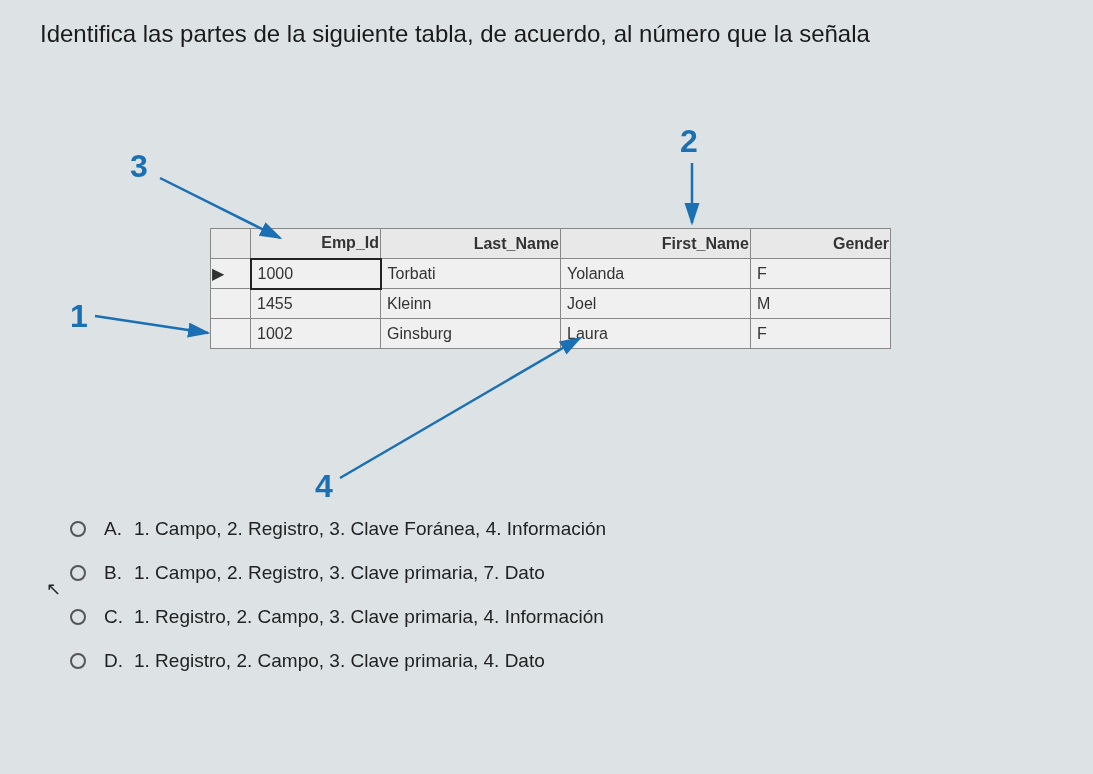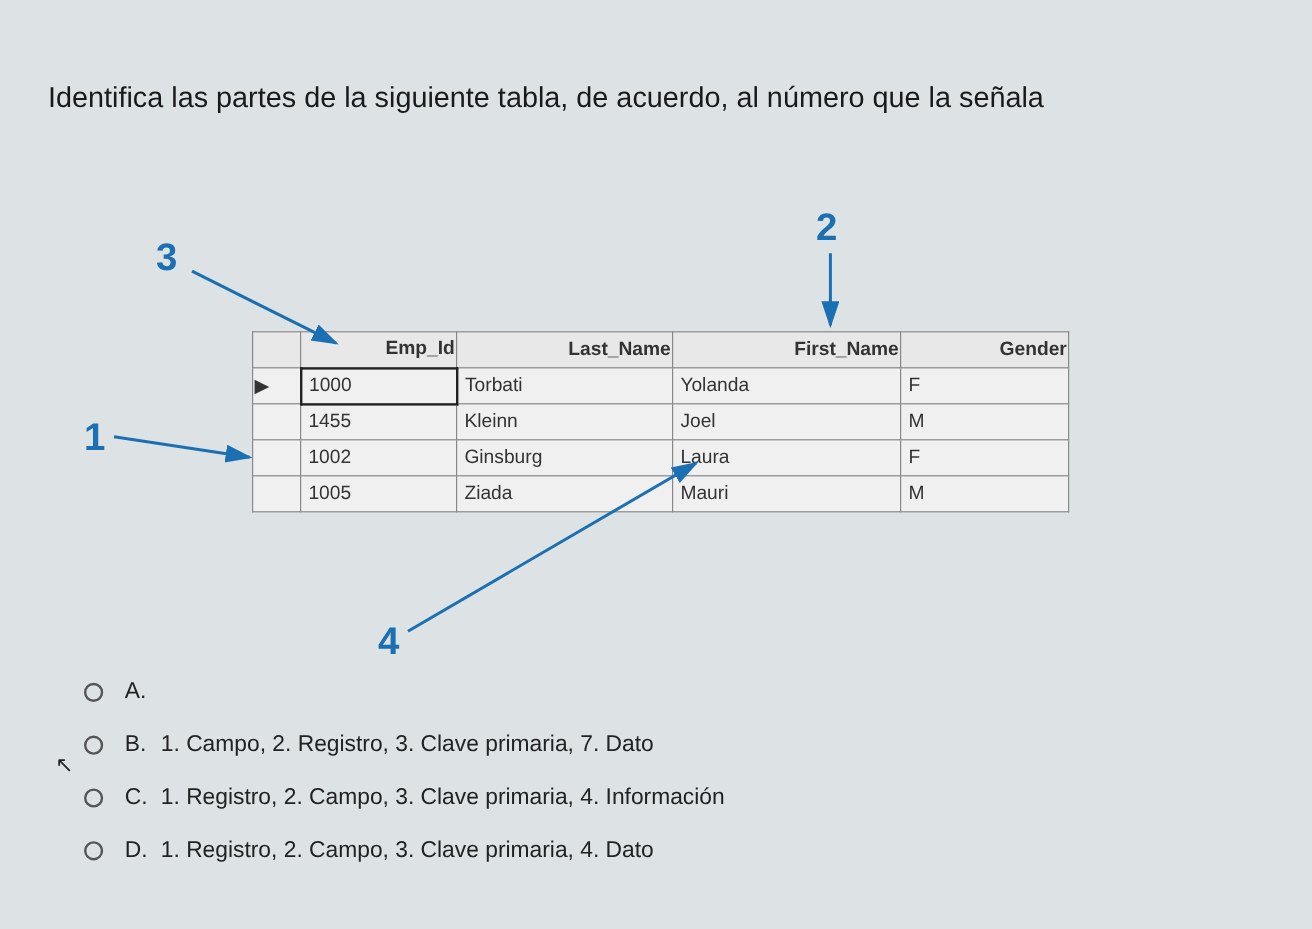--- a/index.html
+++ b/index.html
@@ -12,21 +12,20 @@
     height: 774px;
     overflow: hidden;
   }
   .page {
     padding: 20px 40px;
   }
   .question {
     font-size: 24px;
     color: #1a1a1a;
     margin-bottom: 40px;
-    margin-top: 48px;
   }
   .diagram {
     position: relative;
     height: 400px;
     margin-bottom: 30px;
   }
   .num-label {
     position: absolute;
     font-size: 32px;
     font-weight: bold;
@@ -130,27 +129,20 @@
         <td class="col-fn">Joel</td>
         <td class="col-g">M</td>
       </tr>
       <tr>
         <td class="col-sel row-marker"></td>
         <td class="col-id">1002</td>
         <td class="col-ln">Ginsburg</td>
         <td class="col-fn">Laura</td>
         <td class="col-g">F</td>
       </tr>
-      <tr>
-        <td class="col-sel row-marker"></td>
-        <td class="col-id">1005</td>
-        <td class="col-ln">Ziada</td>
-        <td class="col-fn">Mauri</td>
-        <td class="col-g">M</td>
-      </tr>
     </tbody>
       </table>
 
     <svg class="overlay">
       <defs>
         <marker id="ah" markerWidth="10" markerHeight="10" refX="8" refY="3" orient="auto">
           <path d="M0,0 L0,6 L9,3 z" fill="#1b6fb3"></path>
         </marker>
       </defs>
 
@@ -161,20 +153,21 @@
       <line x1="120" y1="90" x2="240" y2="150" stroke="#1b6fb3" stroke-width="2.5" marker-end="url(#ah)"></line>
 
       <line x1="300" y1="390" x2="540" y2="250" stroke="#1b6fb3" stroke-width="2.5" marker-end="url(#ah)"></line>
     </svg>
   </div>
 
   <div class="options" style="position:relative;">
     <div class="opt">
       <span class="radio"></span>
       <span class="opt-letter">A.</span>
+      <span>1. Campo, 2. Registro, 3. Clave Foránea, 4. Información</span>
     </div>
     <div class="opt">
       <span class="radio"></span>
       <span class="opt-letter">B.</span>
       <span>1. Campo, 2. Registro, 3. Clave primaria, 7. Dato</span>
     </div>
     <span class="cursor-arrow" style="left:6px; top:60px;">↖</span>
     <div class="opt">
       <span class="radio"></span>
       <span class="opt-letter">C.</span>

